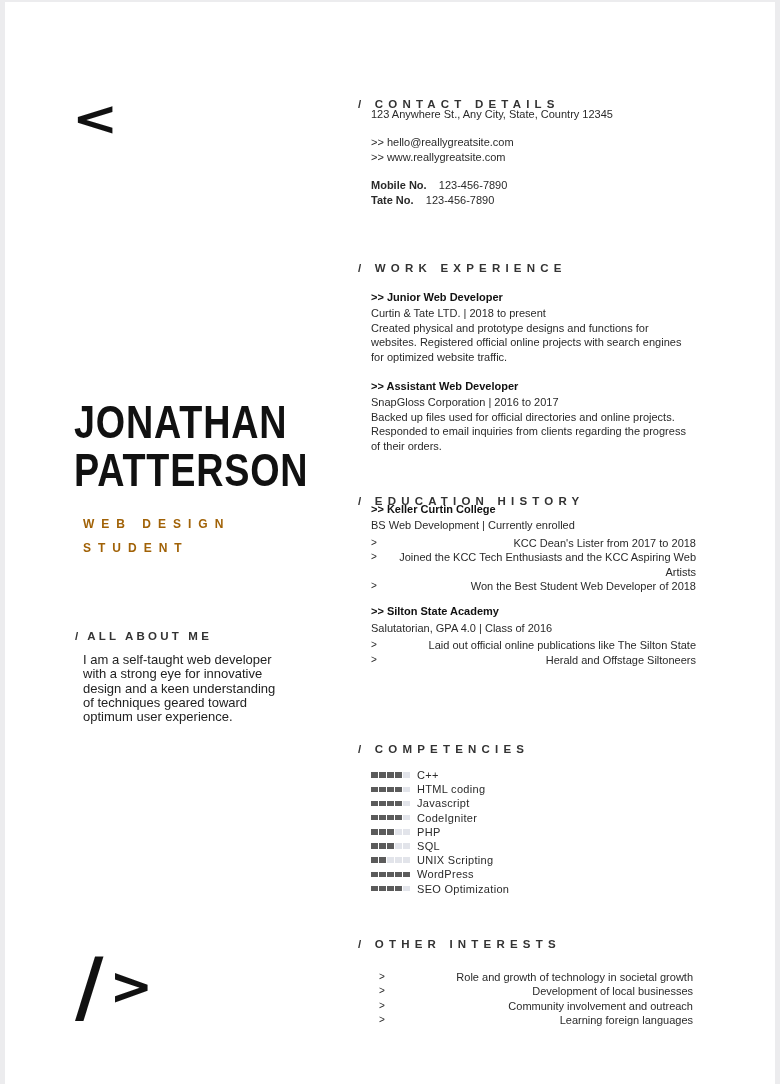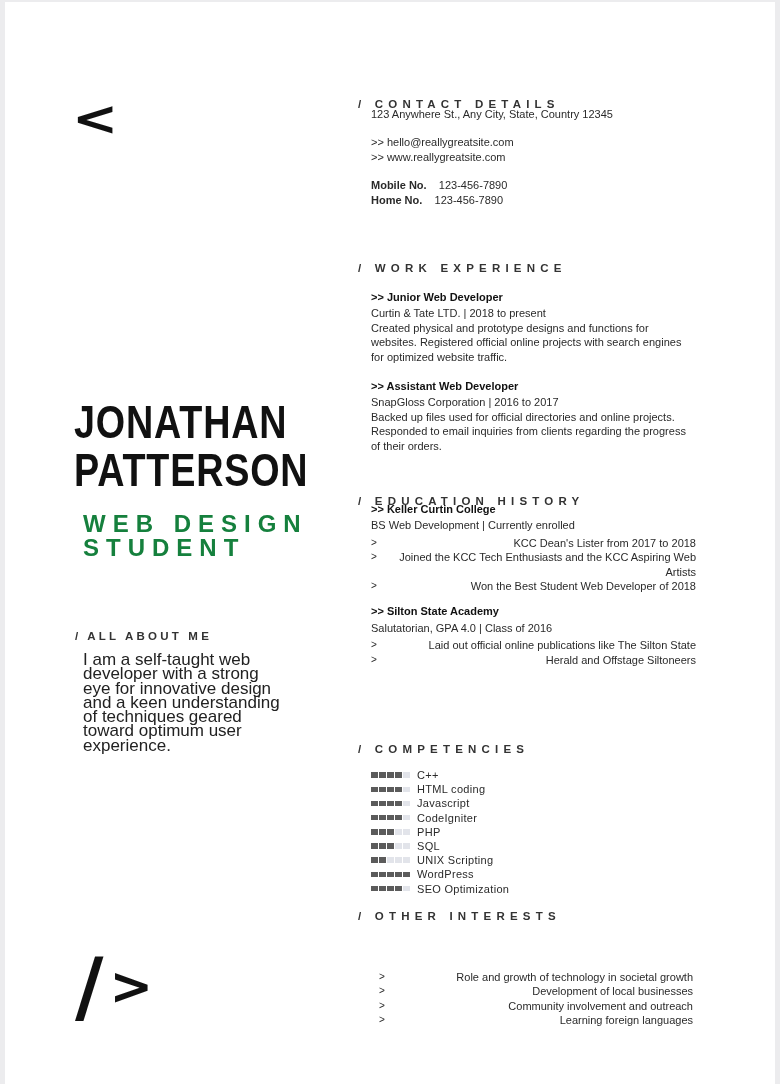--- a/index.html
+++ b/index.html
@@ -30,31 +30,31 @@
   .bracket-close .gt { font-size: 52px; vertical-align: 10px; }
   .name {
     left: 69px; top: 396px;
     font-family: "Liberation Sans", sans-serif;
     font-weight: bold; font-size: 46px; line-height: 48px;
     color: #111; transform: scaleX(0.82); transform-origin: left top;
     letter-spacing: 1px;
   }
   .role {
     left: 78px; top: 510px;
-    font-size: 24px; line-height: 24px;
-    font-weight: bold; letter-spacing: 7px; color: #15803d;
+    font-size: 12px; line-height: 24px;
+    font-weight: bold; letter-spacing: 7px; color: #a16207;
   }
   .sec-title {
     font-size: 11.5px; font-weight: bold; letter-spacing: 5.2px;
     color: #333;
   }
   .about-title { left: 70px; top: 628px; letter-spacing: 3.2px; }
   .about-text {
     left: 78px; top: 651px; width: 200px;
-    font-size: 17px; line-height: 14.3px; color: #222;
+    font-size: 13px; line-height: 14.3px; color: #222;
   }
   .right { left: 353px; width: 380px; }
   .body-text { font-size: 11px; line-height: 14.4px; color: #2a2a2a; }
   .indent { padding-left: 13px; }
   .contact-line { margin: 0; }
   .label-b { font-weight: bold; }
   .job-title { font-weight: bold; font-size: 11px; color: #111; margin-bottom: 2px; }
   .bullets { list-style: none; margin: 3px 0 0 0; padding: 0; }
   .bullets li { position: relative; padding-left: 12px; text-align: right; }
   .bullets li::before {
@@ -88,21 +88,21 @@
   <div class="abs about-text">I am a self-taught web developer with a strong eye for innovative design and a keen understanding of techniques geared toward optimum user experience.</div>
 
   <div class="abs right sec-title" style="top:80px;margin-top:16px;">/ CONTACT DETAILS</div>
   <div class="abs right body-text indent" style="top:105px;">
     <div class="contact-line">123 Anywhere St., Any City, State, Country 12345</div>
     <div style="height:14px"></div>
     <div class="contact-line">&gt;&gt;  hello@reallygreatsite.com</div>
     <div class="contact-line">&gt;&gt;  www.reallygreatsite.com</div>
     <div style="height:14px"></div>
     <div class="contact-line"><span class="label-b">Mobile No.</span>&nbsp;&nbsp;&nbsp;&nbsp;<span>123-456-7890</span></div>
-    <div class="contact-line"><span class="label-b">Home No.</span>&nbsp;&nbsp;&nbsp;&nbsp;<span>123-456-7890</span></div>
+    <div class="contact-line"><span class="label-b">Tate No.</span>&nbsp;&nbsp;&nbsp;&nbsp;<span>123-456-7890</span></div>
   </div>
 
   <div class="abs right sec-title" style="top:260px;">/ WORK EXPERIENCE</div>
   <div class="abs right body-text indent" style="top:288px; width:320px;">
     <div>
       <div class="job-title">&gt;&gt; Junior Web Developer</div>
       <div>Curtin &amp; Tate LTD. | 2018 to present</div>
       <div>Created physical and prototype designs and functions for websites. Registered official online projects with search engines for optimized website traffic.</div>
     </div>
     <div style="height:15px"></div>
@@ -222,21 +222,21 @@
           <span class="bar on"></span>
           <span class="bar on"></span>
           <span class="bar on"></span>
           <span class="bar on"></span>
           <span class="bar"></span>
         </div>
         <span class="skill-name">SEO Optimization</span>
       </div>
     </div>
 
-  <div class="abs right sec-title" style="top:908px;">/ OTHER INTERESTS</div>
+  <div class="abs right sec-title" style="top:936px;">/ OTHER INTERESTS</div>
   <div class="abs right body-text indent" style="top:960px; width:330px;">
     <ul class="bullets" style="margin:8px">
       <li>Role and growth of technology in societal growth</li>
       <li>Development of local businesses</li>
       <li>Community involvement and outreach</li>
       <li>Learning foreign languages</li>
     </ul>
   </div>
 
 </div>

